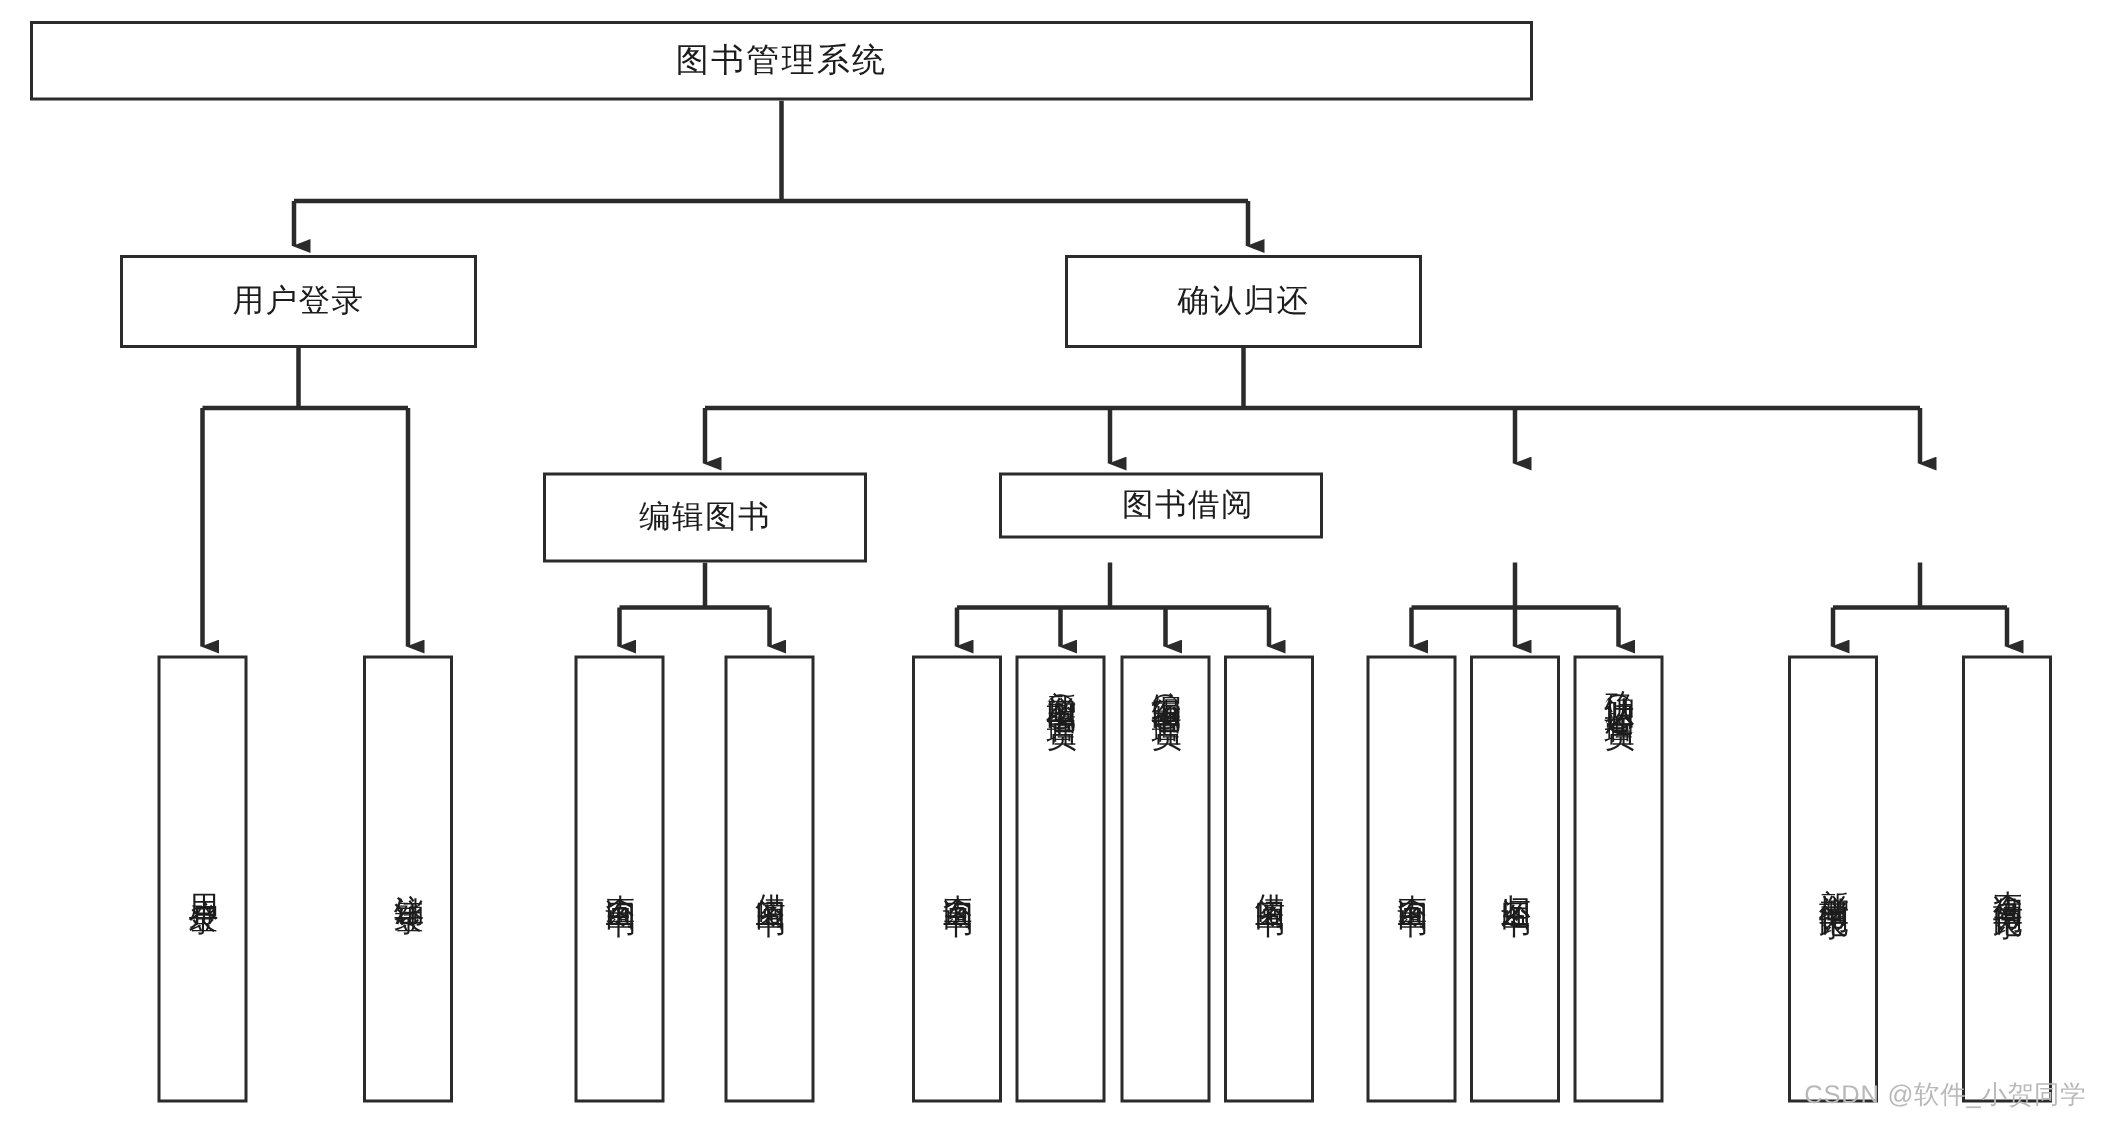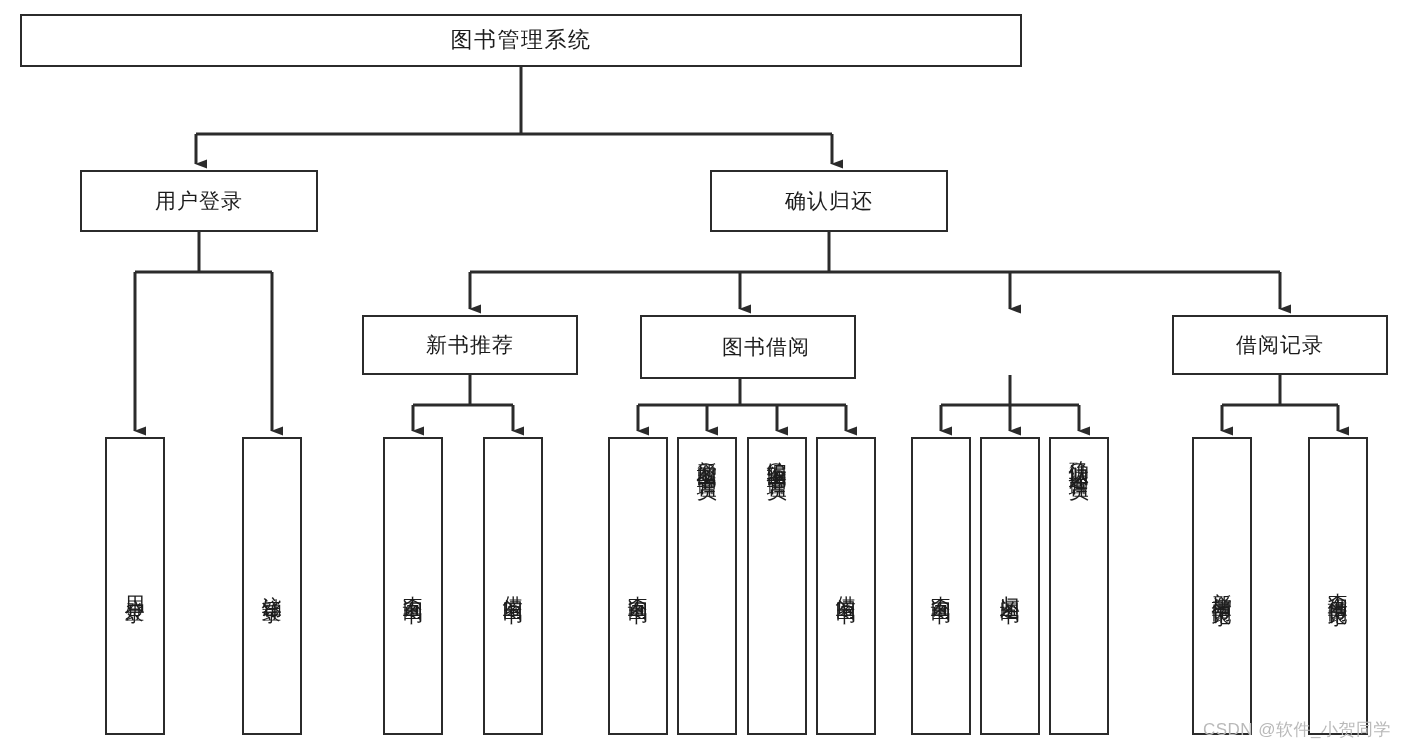--- a/index.html
+++ b/index.html
@@ -140,27 +140,24 @@
   </div>
 
   <div class="node h" style="left:80px; top:170px; width:238px; height:62px;">
     <span class="label">用户登录</span>
   </div>
   <div class="node h" style="left:710px; top:170px; width:238px; height:62px;">
     <span class="label">确认归还</span>
   </div>
 
   <div class="node h" style="left:362px; top:315px; width:216px; height:60px;">
-    <span class="label">新书推荐</span>
-  </div>
-  <div class="node h" style="left:640px; top:315px; width:216px; height:64px;padding-left:36px;">
+    <span class="label">编辑图书</span>
+  </div>
+  <div class="node h" style="left:666px; top:315px; width:216px; height:44px;padding-left:36px;">
     <span class="label">图书借阅</span>
-  </div>
-  <div class="node h" style="left:1172px; top:315px; width:216px; height:60px;">
-    <span class="label">借阅记录</span>
   </div>
 
   <div class="node v mid" style="left:105px; top:437px; width:60px; height:298px;">
     <span class="label">用户登录</span>
   </div>
   <div class="node v mid" style="left:242px; top:437px; width:60px; height:298px;">
     <span class="label">注销登录</span>
   </div>
 
   <div class="node v mid" style="left:383px; top:437px; width:60px; height:298px;">

